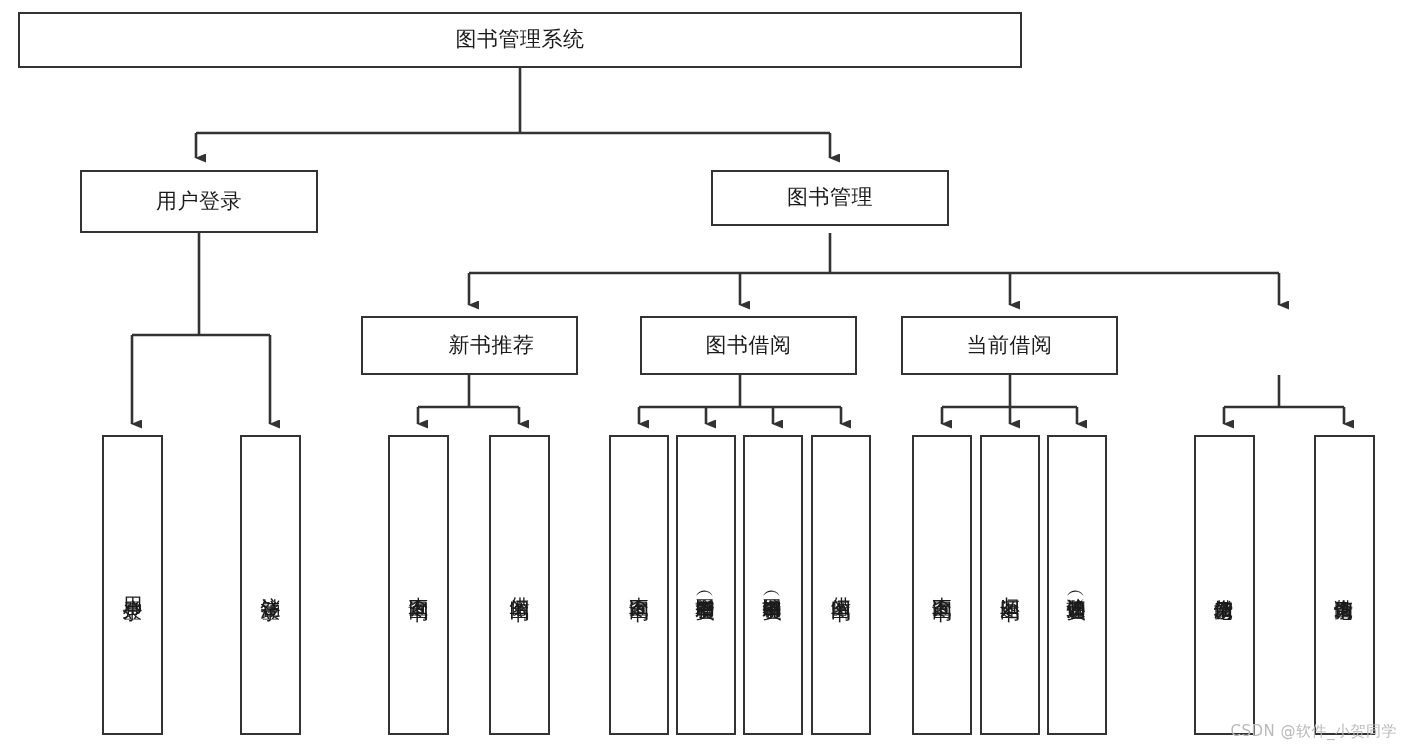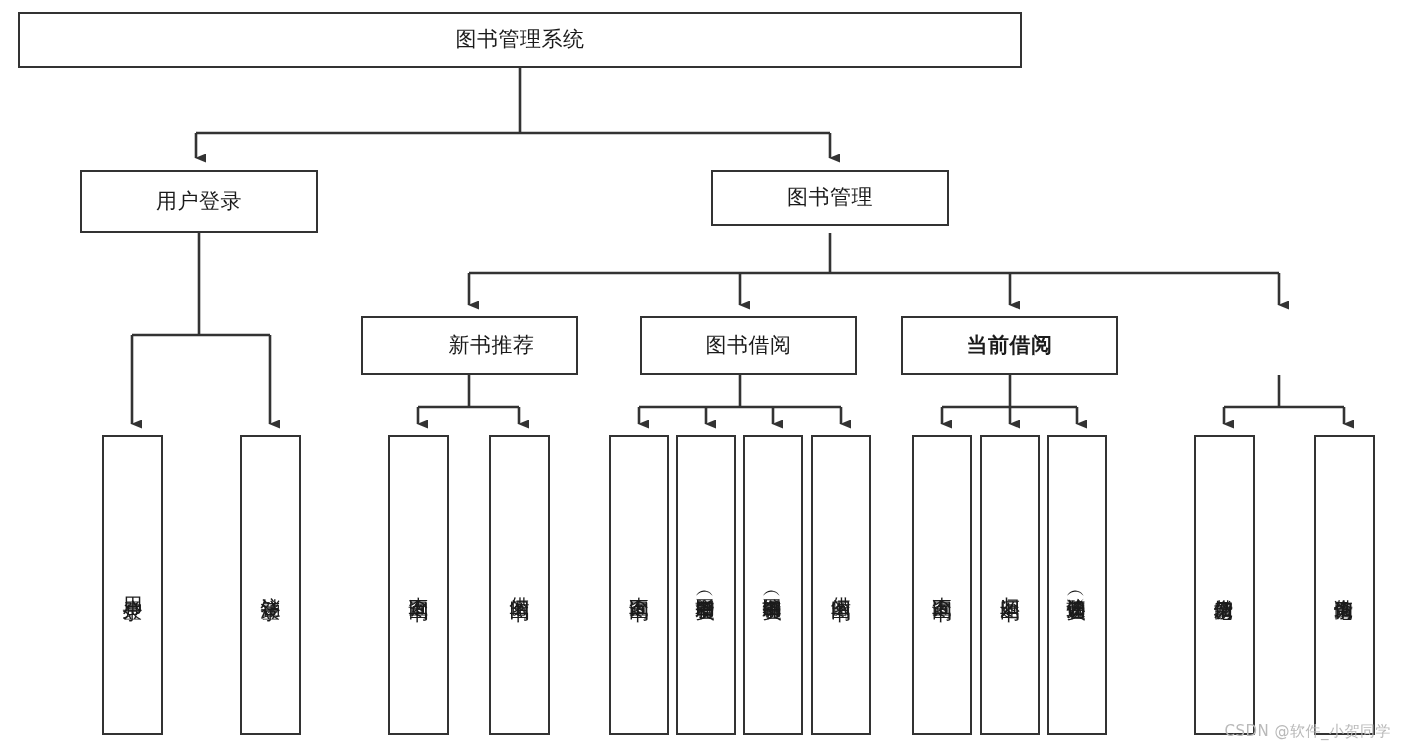--- a/index.html
+++ b/index.html
@@ -52,21 +52,21 @@
   .node.vertical.tight {
     font-size: 19px;
     letter-spacing: 0.5px;
   }
   .node-label {
     display: block;
     white-space: nowrap;
   }
   #watermark {
     position: absolute;
-    right: 14px;
+    right: 8px;
     bottom: 6px;
     font-size: 15px;
     color: #b9b9b9;
     letter-spacing: 0.5px;
     white-space: nowrap;
   }
 </style>
 </head>
 <body>
 
@@ -132,21 +132,21 @@
   <div class="node horizontal" style="left:711px; top:170px; width:238px; height:56px;">
     <span class="node-label">图书管理</span>
   </div>
 
   <div class="node horizontal" style="left:361px; top:316px; width:217px; height:59px;padding-left:44px;">
     <span class="node-label">新书推荐</span>
   </div>
   <div class="node horizontal" style="left:632px; top:316px; width:217px; height:59px;margin-left:8px;">
     <span class="node-label">图书借阅</span>
   </div>
-  <div class="node horizontal" style="left:901px; top:316px; width:217px; height:59px;font-weight:bold;">
+  <div class="node horizontal" style="left:901px; top:316px; width:217px; height:59px;">
     <span class="node-label">当前借阅</span>
   </div>
 
   <div class="node vertical" style="left:102px; top:435px; width:61px; height:300px;">
     <span class="node-label">用户登录</span>
   </div>
   <div class="node vertical" style="left:240px; top:435px; width:61px; height:300px;">
     <span class="node-label">注销登录</span>
   </div>
 

